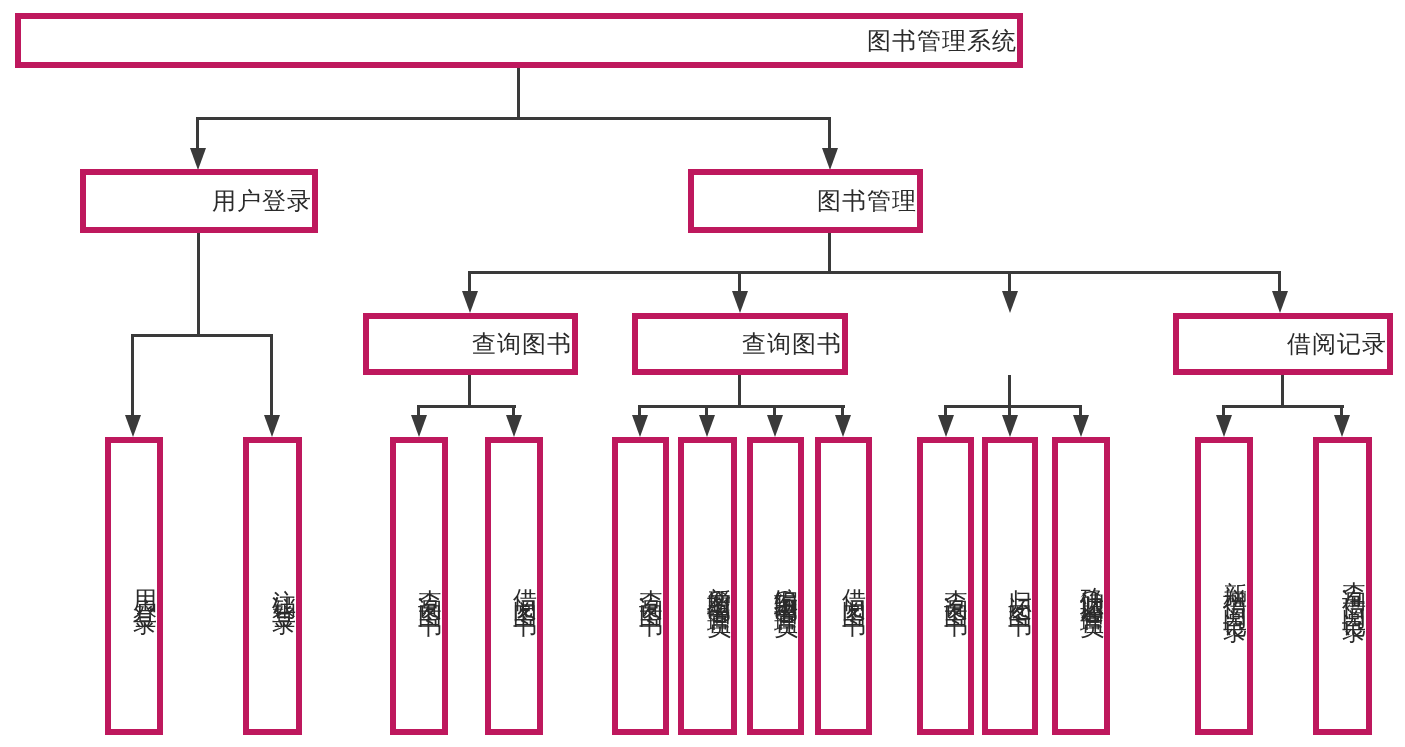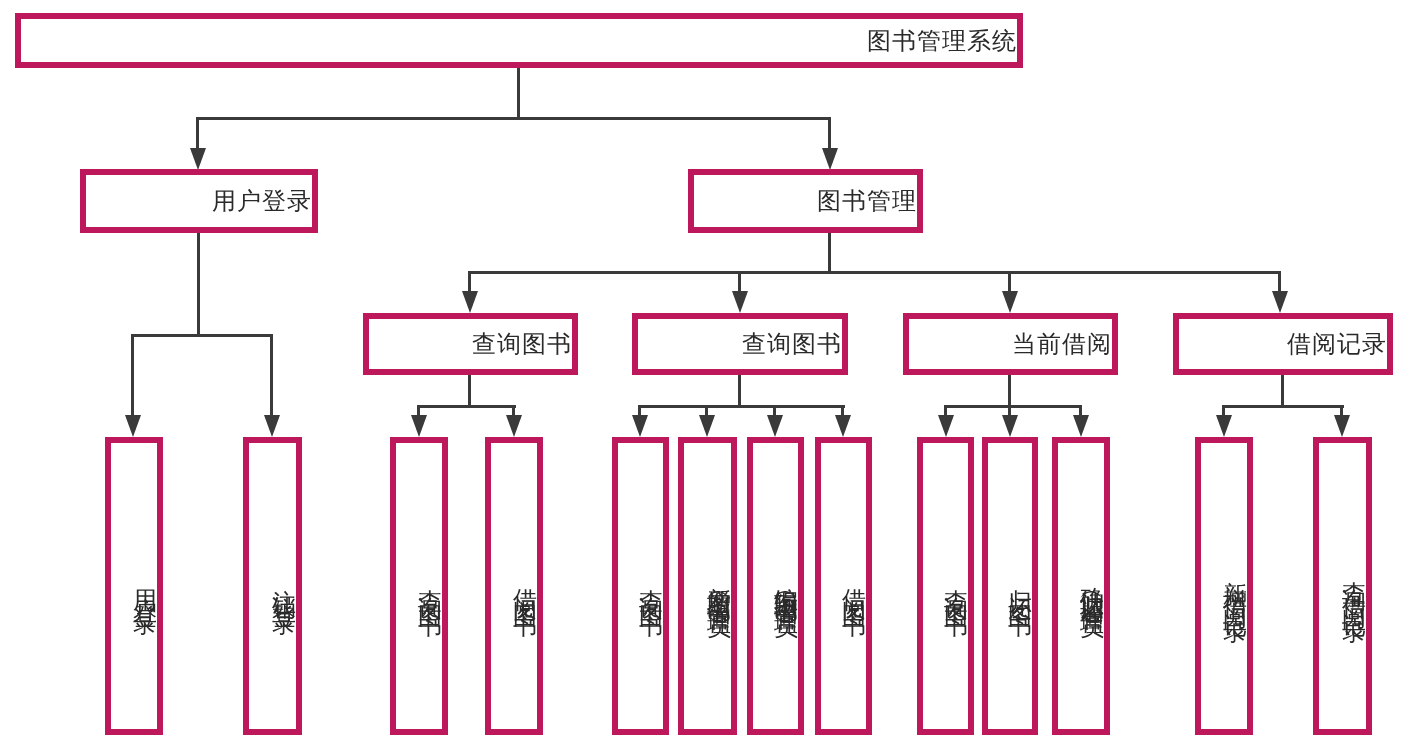--- a/index.html
+++ b/index.html
@@ -105,23 +105,20 @@
   <div class="box" style="left:688px;top:169px;width:235px;height:64px">
     <span class="lbl">图书管理</span>
   </div>
 
   <div class="box" style="left:363px;top:313px;width:215px;height:62px">
     <span class="lbl">查询图书</span>
   </div>
   <div class="box" style="left:632px;top:313px;width:216px;height:62px">
     <span class="lbl">查询图书</span>
   </div>
-  <div class="box" style="left:903px;top:313px;width:215px;height:62px">
-    <span class="lbl">当前借阅</span>
-  </div>
   <div class="box" style="left:1173px;top:313px;width:220px;height:62px">
     <span class="lbl">借阅记录</span>
   </div>
 
   <div class="box leaf" style="left:105px;top:437px;width:58px;height:298px">
     <span class="vlbl">用户登录</span>
   </div>
   <div class="box leaf" style="left:243px;top:437px;width:59px;height:298px">
     <span class="vlbl">注销登录</span>
   </div>

